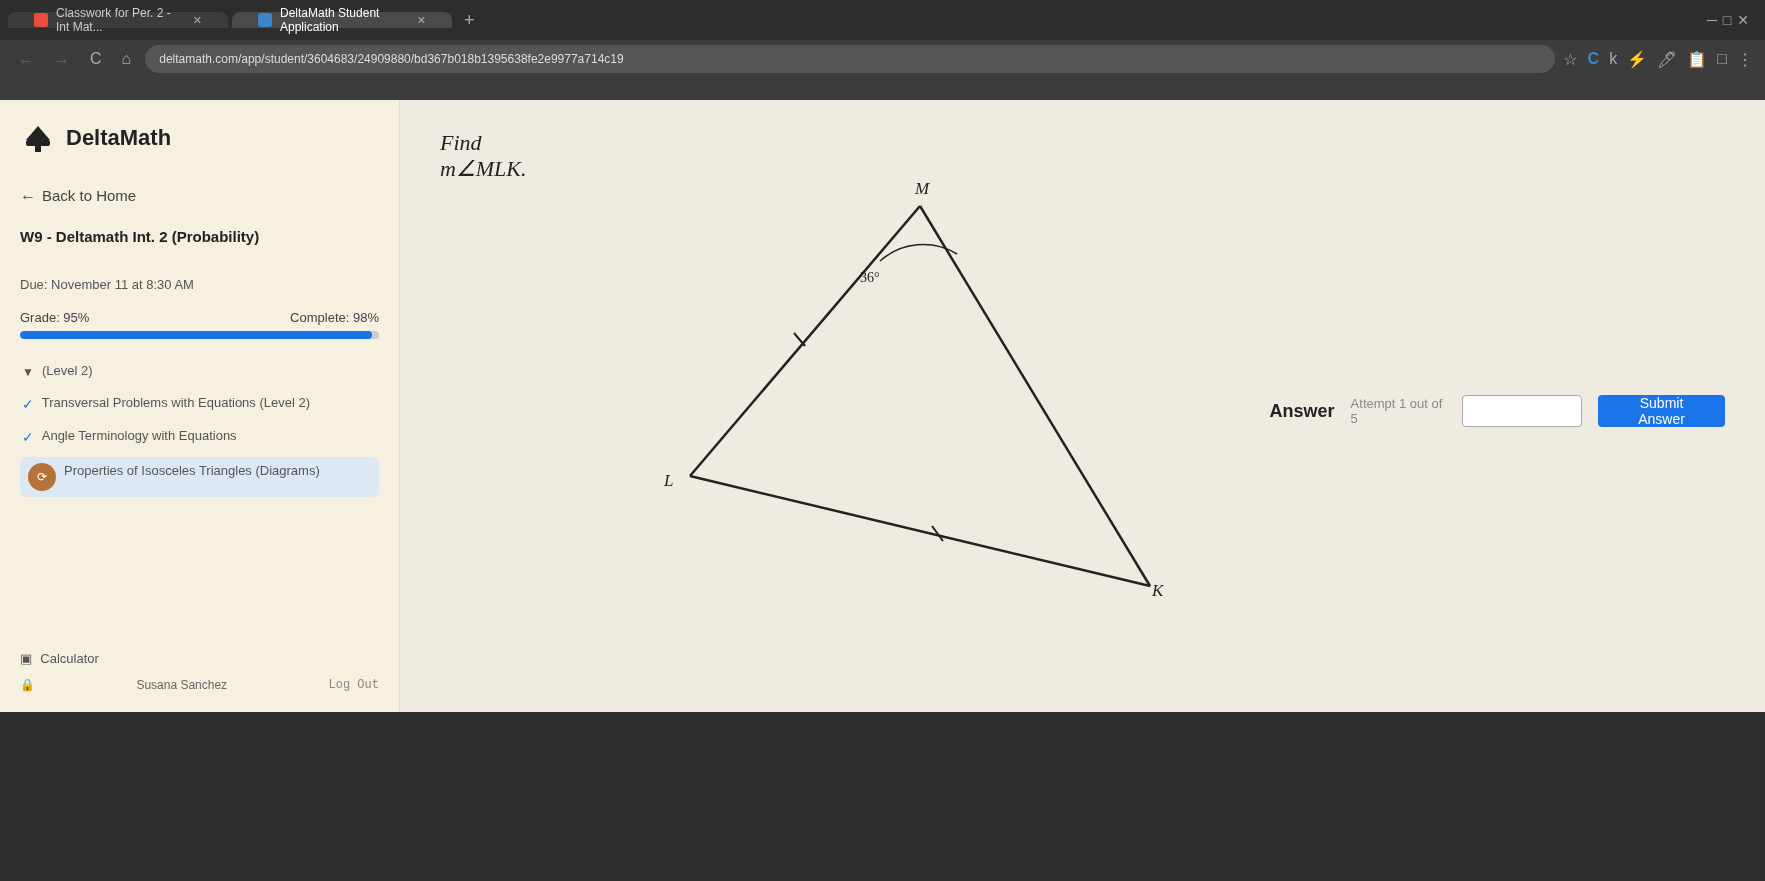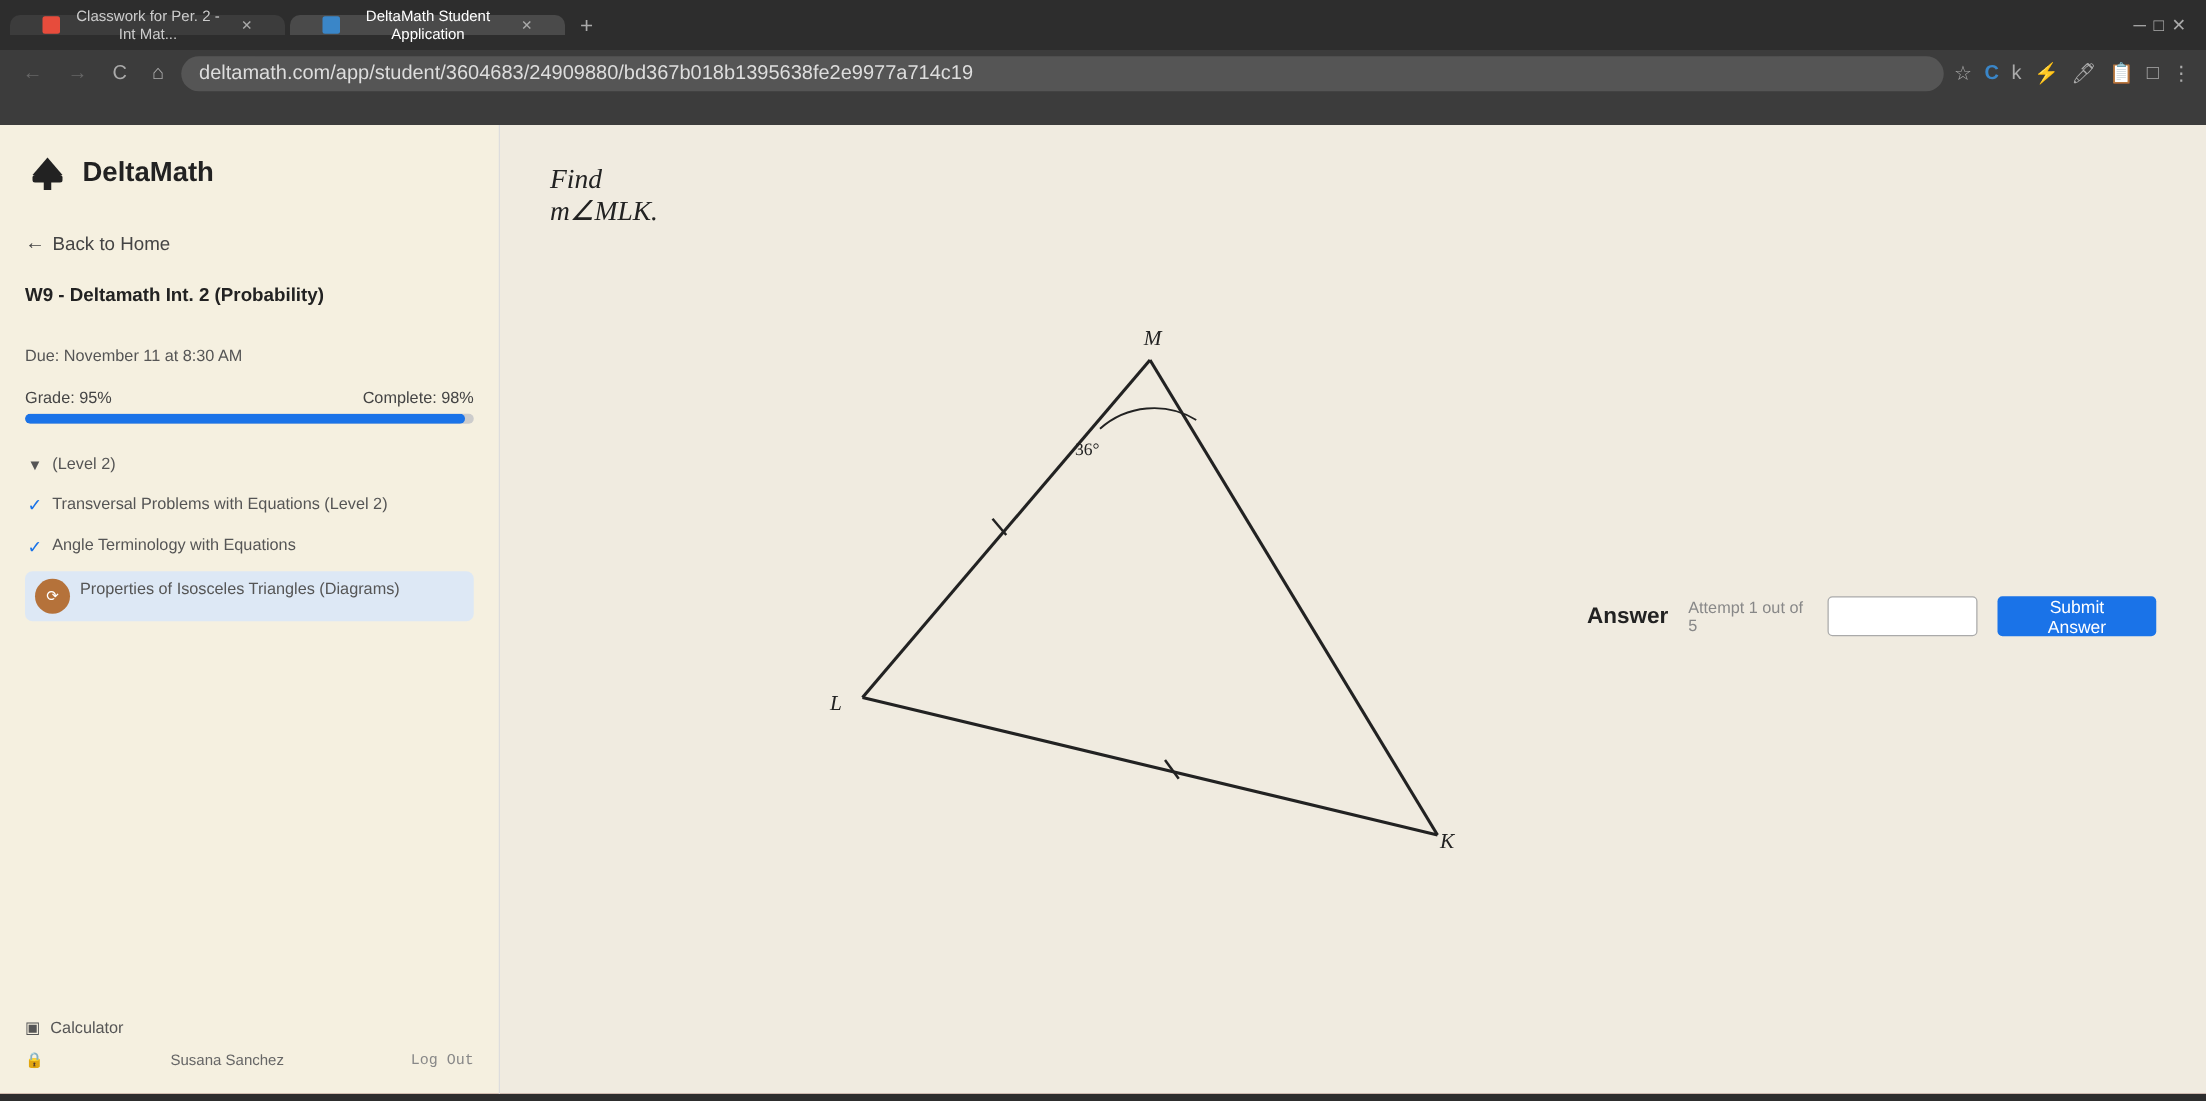--- a/index.html
+++ b/index.html
@@ -28,21 +28,20 @@
       display: flex;
       align-items: center;
       height: 16px;
       padding: 0 26px;
       border-radius: 8px 8px 0 0;
       font-size: 12px;
       color: #ccc;
       background: #3c3c3c;
       gap: 8px;
       max-width: 220px;
-      text-align: center;
     }
     .tab.active {
       background: #4a4a4a;
       color: #fff;
     }
     .tab-icon {
       width: 14px;
       height: 14px;
       border-radius: 2px;
       background: #e74c3c;
@@ -79,37 +78,37 @@
       padding: 2px 6px;
     }
     .nav-btn.disabled { color: #666; }
     .address-bar {
       flex: 1;
       height: 28px;
       background: #555;
       border-radius: 14px;
       padding: 0 14px;
       color: #ddd;
-      font-size: 16px;
+      font-size: 12px;
       display: flex;
       align-items: center;
     }
     .toolbar-icons {
       display: flex;
       gap: 10px;
       align-items: center;
       color: #aaa;
       font-size: 16px;
     }
 
     
     .app-container {
       display: flex;
-      height: 775px;
-      background: #7f1d1d;
+      height: 612px;
+      background: #5eead4;
     }
 
     
     .sidebar {
       width: 400px;
       min-width: 400px;
       background: #f5f0e0;
       border-right: 1px solid #ddd;
       padding: 20px 20px;
       display: flex;

